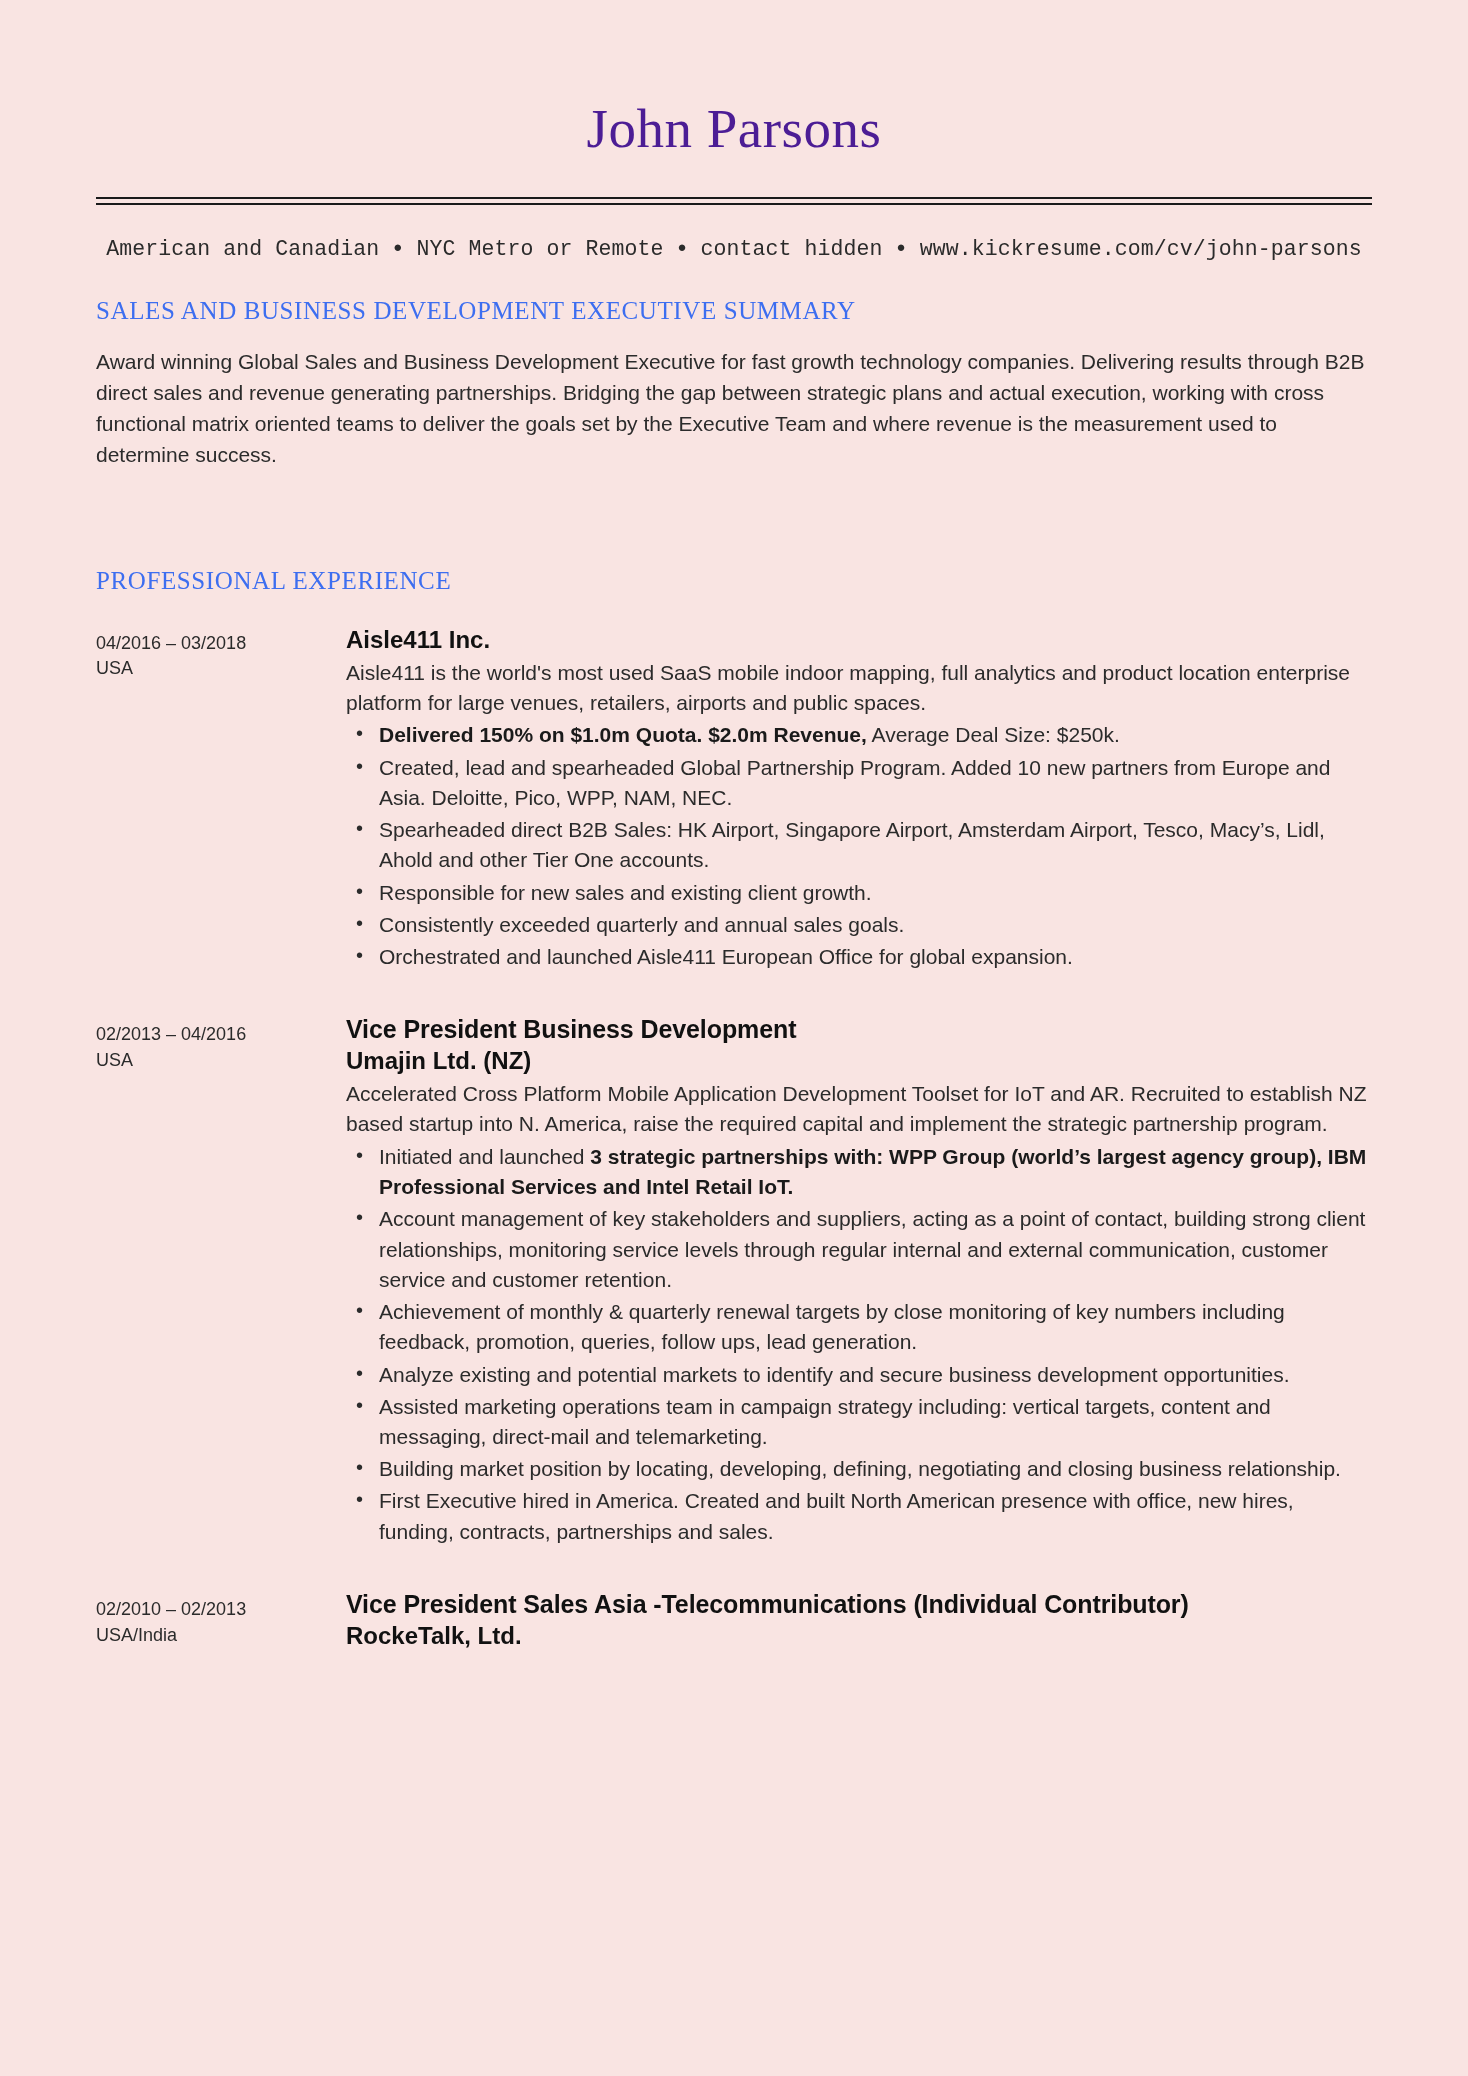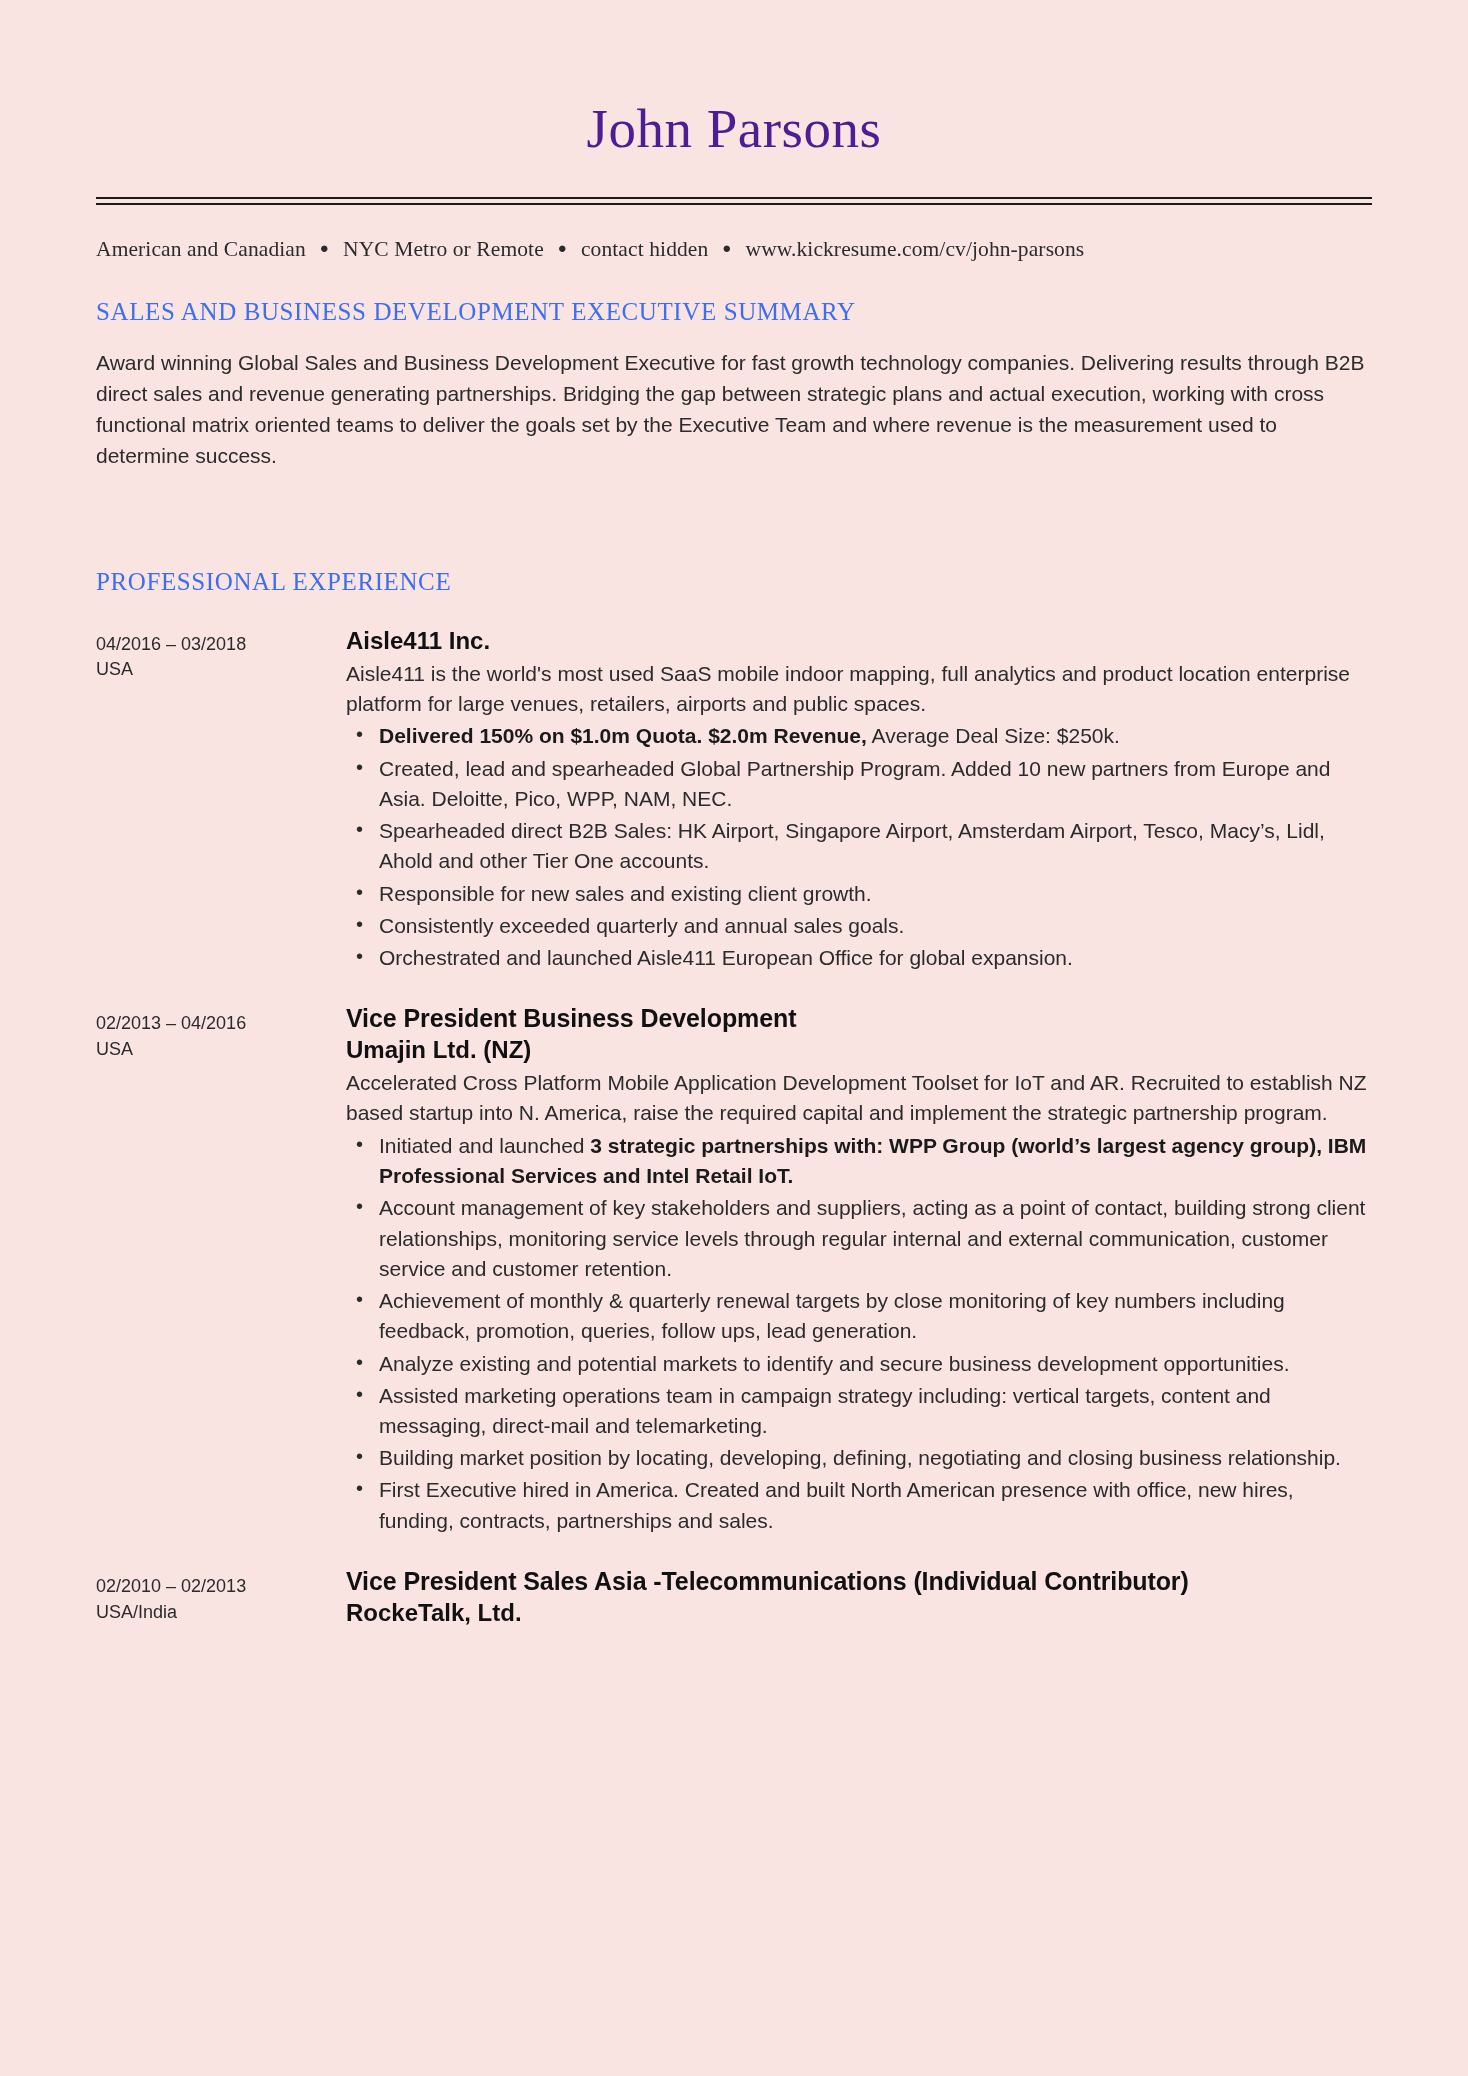--- a/index.html
+++ b/index.html
@@ -34,24 +34,24 @@
   }
   .rule-double {
     margin-top: 38px;
     border-top: 2.5px solid #1a1a1a;
     border-bottom: 2.5px solid #1a1a1a;
     height: 4px;
     box-sizing: content-box;
   }
   .contact-line {
     margin-top: 32px;
-    text-align: left;
+    text-align: center;
     font-size: 21.5px;
     color: #2b2b2b;
-    font-family: Liberation Serif, serif;
+    font-family: Liberation Mono, monospace;
     font-stretch: condensed;
     letter-spacing: 0.1px;
   }
   .contact-item { white-space: nowrap; }
   .contact-sep {
     display: inline-block;
     margin: 0 14px;
     font-size: 15px;
     position: relative;
     top: -3px;
@@ -71,21 +71,21 @@
     font-size: 21px;
     line-height: 1.47;
     color: #2b2b2b;
     max-width: 1275px;
   }
   #experience-section { margin-top: 96px; }
   
   .job-entry {
     display: flex;
     align-items: flex-start;
-    margin-top: 30px;
+    margin-top: 42px;
   }
   #experience-list > .job-entry:first-child { margin-top: 28px; }
   .job-meta {
     width: 250px;
     flex: 0 0 250px;
     padding-top: 8px;
     font-size: 18px;
     line-height: 1.42;
     color: #2b2b2b;
   }

